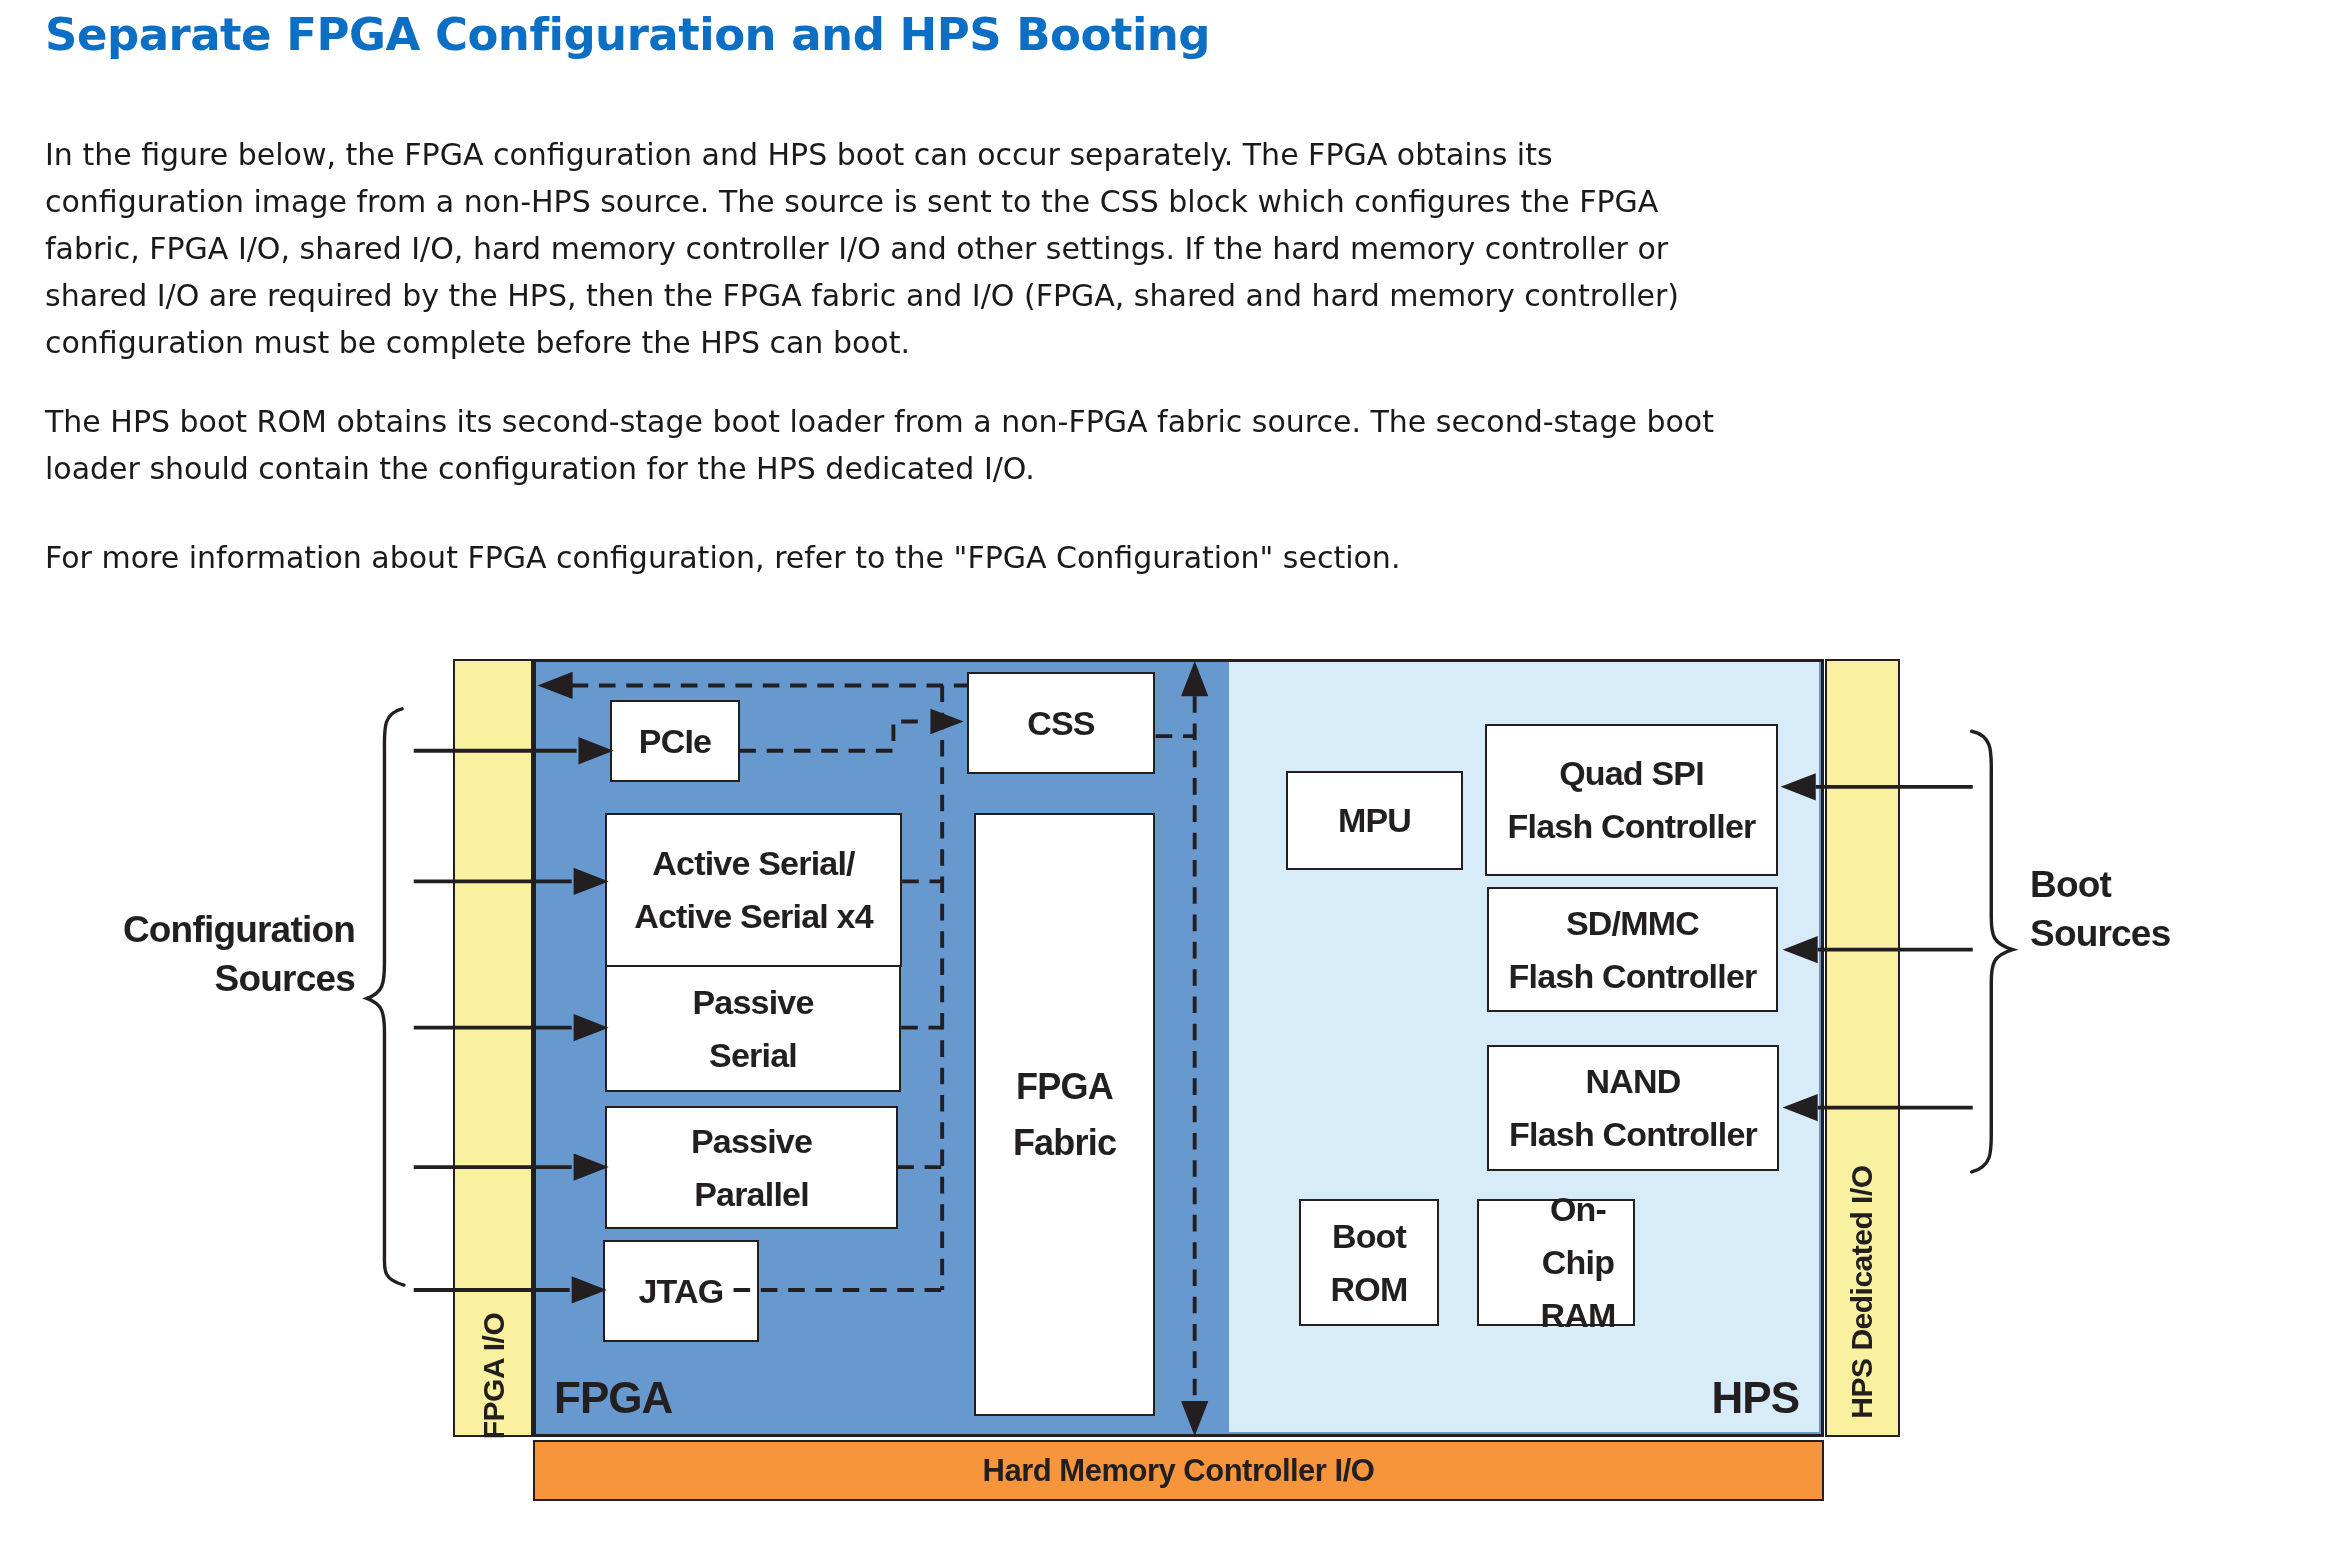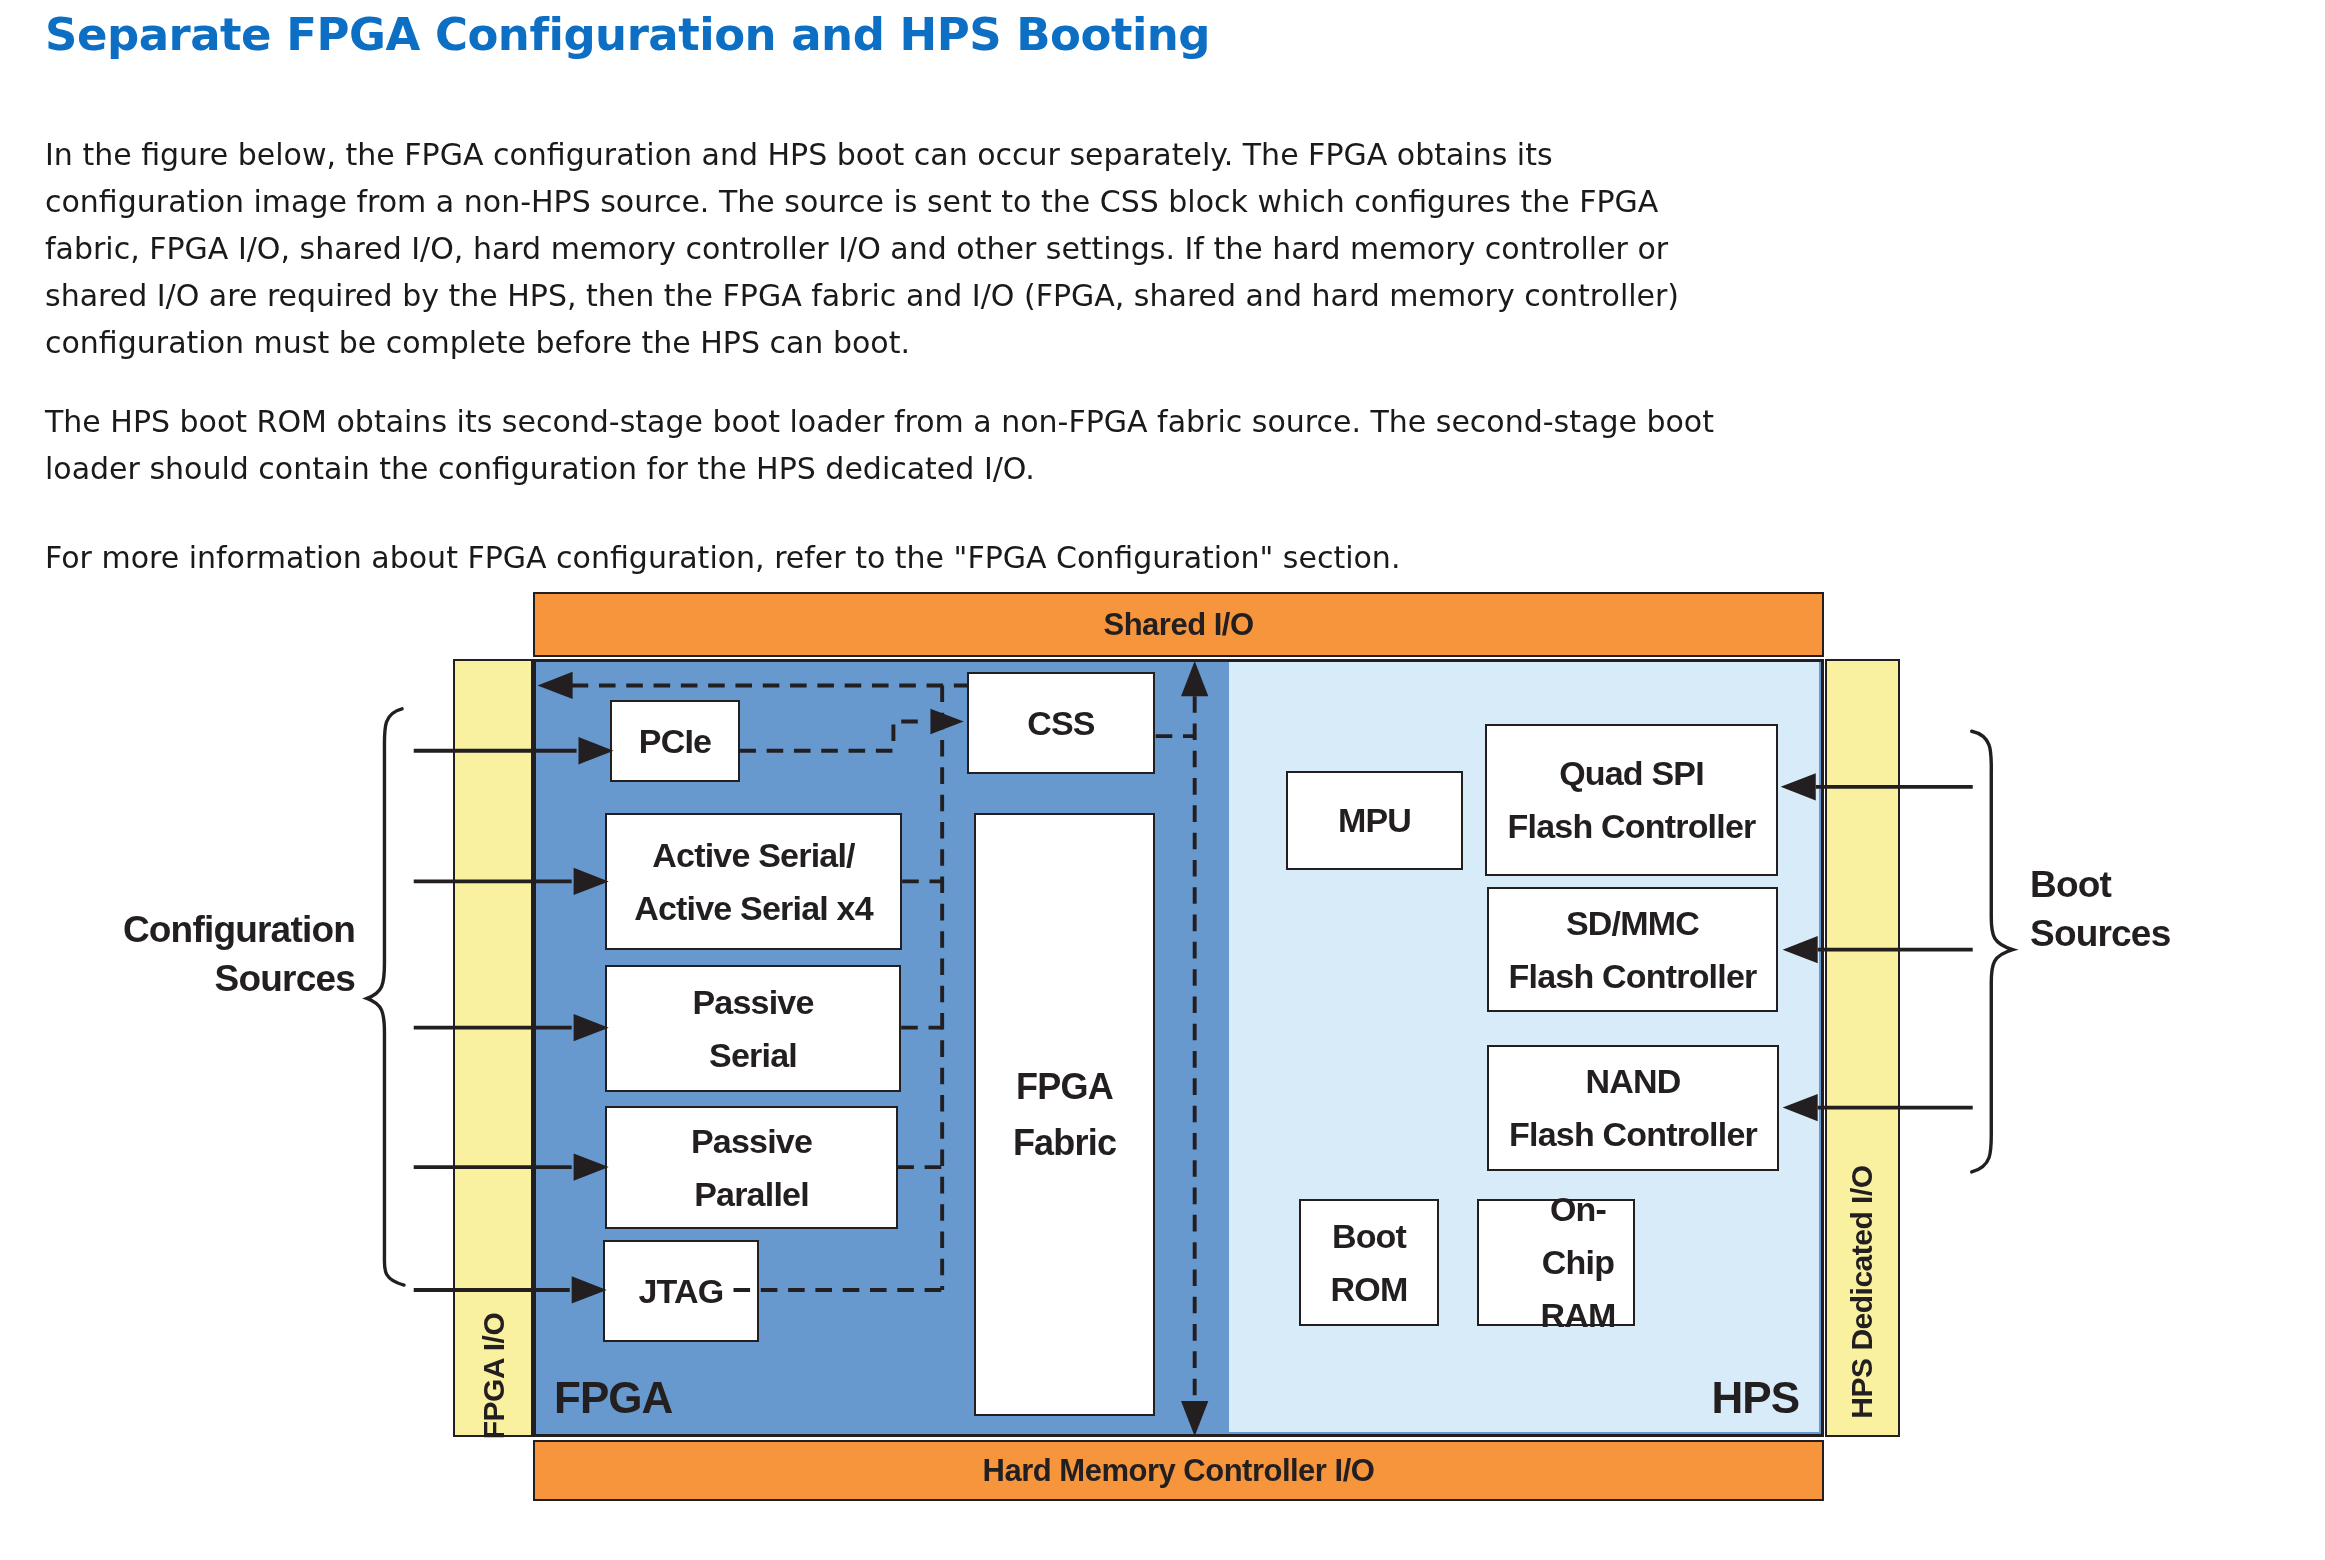--- a/index.html
+++ b/index.html
@@ -42,38 +42,37 @@
 configuration image from a non-HPS source. The source is sent to the CSS block which configures the FPGA
 fabric, FPGA I/O, shared I/O, hard memory controller I/O and other settings. If the hard memory controller or
 shared I/O are required by the HPS, then the FPGA fabric and I/O (FPGA, shared and hard memory controller)
 configuration must be complete before the HPS can boot.</div>
 <div class="abs para" style="top:398px;">The HPS boot ROM obtains its second-stage boot loader from a non-FPGA fabric source. The second-stage boot
 loader should contain the configuration for the HPS dedicated I/O.</div>
 <div class="abs para" style="top:534px;">For more information about FPGA configuration, refer to the "FPGA Configuration" section.</div>
 
 <div class="abs" style="left:0;top:0;width:2326px;height:1560px;">
 
-  <div class="abs bar bar-orange" style="left:533px;top:592px;width:1291px;height:65px;">Shared I/O</div>
   <div class="abs bar bar-orange" style="left:533px;top:1440px;width:1291px;height:61px;">Hard Memory Controller I/O</div>
   <div class="abs bar bar-yellow" style="left:453px;top:659px;width:80px;height:778px;"></div>
   <div class="abs bar bar-yellow" style="left:1825px;top:659px;width:75px;height:778px;"></div>
 
   <div class="abs region-main" style="left:533px;top:659px;width:1291px;height:778px;">
     <div class="abs region-hps" style="left:693px;top:0;width:590px;height:770px;"></div>
   </div>
 
   <div class="abs vlabel" style="left:347px;top:1359px;">FPGA I/O</div>
   <div class="abs vlabel" style="left:1715px;top:1275px;">HPS Dedicated I/O</div>
 
   <div class="abs region-label" style="left:554px;top:1373px;">FPGA</div>
   <div class="abs region-label" style="left:1705px;top:1373px;width:94px;text-align:right;">HPS</div>
 
   <div class="abs blk" style="left:610px;top:700px;width:130px;height:82px;">PCIe</div>
   <div class="abs blk" style="left:967px;top:672px;width:188px;height:102px;">CSS</div>
-  <div class="abs blk" style="left:605px;top:813px;width:297px;height:137px;">Active Serial/
+  <div class="abs blk" style="left:605px;top:813px;width:297px;height:154px;">Active Serial/
 Active Serial x4</div>
   <div class="abs blk" style="left:605px;top:965px;width:296px;height:127px;">Passive
 Serial</div>
   <div class="abs blk" style="left:605px;top:1106px;width:293px;height:123px;">Passive
 Parallel</div>
   <div class="abs blk" style="left:603px;top:1240px;width:156px;height:102px;">JTAG</div>
   <div class="abs blk" style="left:974px;top:813px;width:181px;height:603px;font-size:36px;">FPGA
 Fabric</div>
 
   <div class="abs blk" style="left:1286px;top:771px;width:177px;height:99px;">MPU</div>

